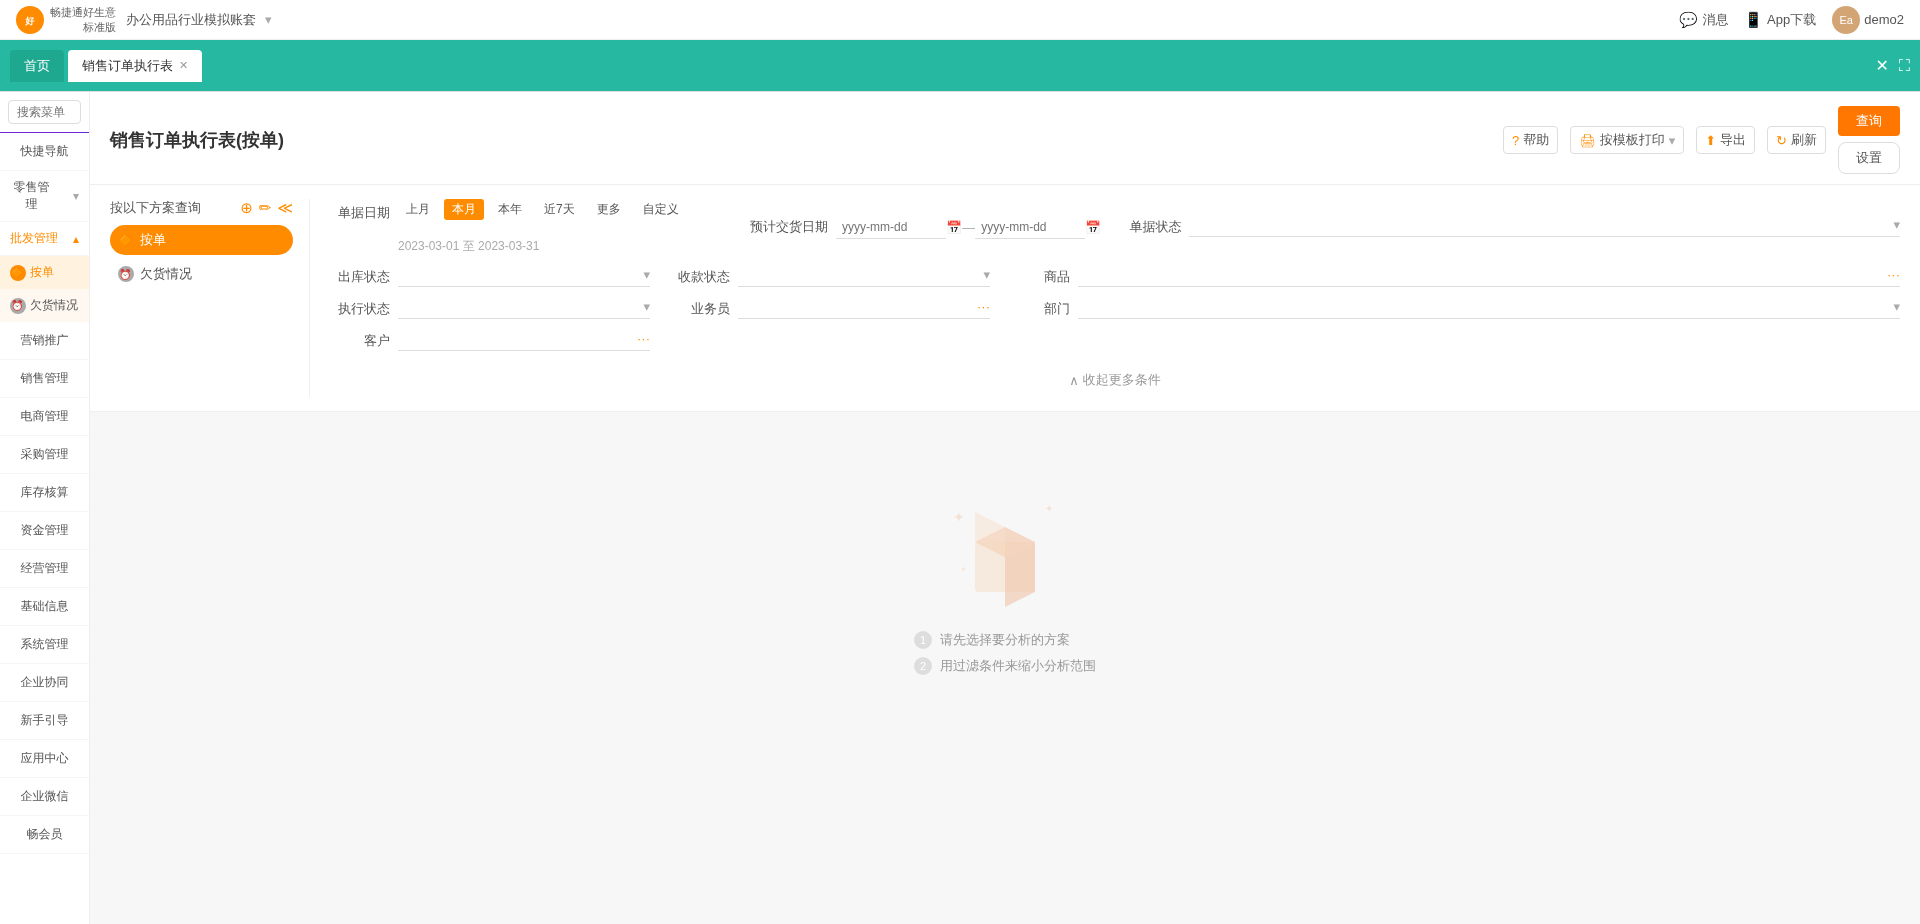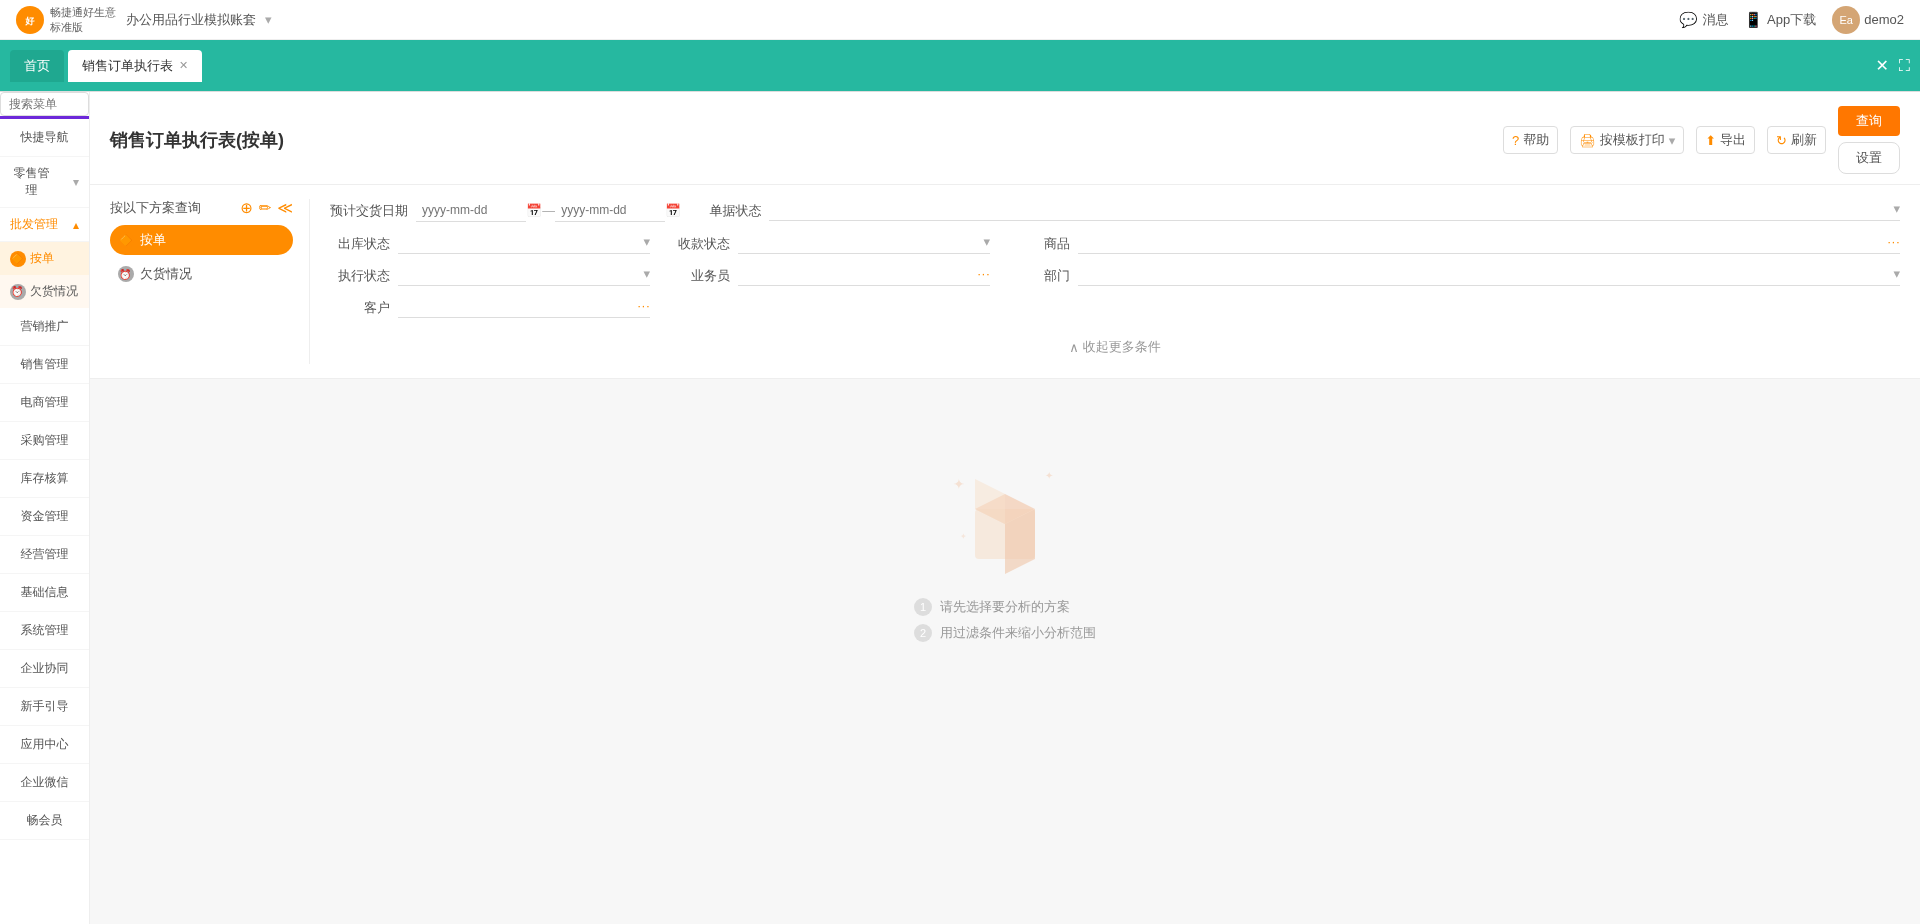--- a/index.html
+++ b/index.html
@@ -31,21 +31,21 @@
       height: 28px;
       background: #ff8c00;
       border-radius: 50%;
       display: flex;
       align-items: center;
       justify-content: center;
       color: #fff;
       font-size: 12px;
       font-weight: bold;
     }
-    .logo-text { font-size: 11px; color: #666; line-height: 1.3; }
+    .logo-text { font-size: 11px; color: #666; line-height: 1.3; text-align: right; }
     .breadcrumb-area {
       display: flex;
       align-items: center;
       gap: 9px;
       font-size: 13px;
       color: #555;
     }
     .top-header-right {
       display: flex;
       align-items: center;
@@ -145,21 +145,22 @@
       color: #555;
       cursor: pointer;
       display: flex;
       align-items: center;
       gap: 4px;
     }
     .sidebar-sub-item.active { color: #ff8c00; }
 
     
     .search-menu {
-      border-bottom: 3px solid #6d28d9;
+      padding: 8px;
+      border-bottom: 1px solid #6d28d9;
     }
     .search-input-sm {
       width: 100%;
       border: 1px solid #ddd;
       border-radius: 4px;
       padding: 4px 8px;
       font-size: 12px;
     }
 
     
@@ -596,20 +597,34 @@
         <div class="filter-left-item">
           <span class="dot dot-gray" style="font-size:10px;">⏰</span>
           <span>欠货情况</span>
         </div>
       </div>
 
       <div class="filter-right">
 
         <div class="filter-row">
 
+          <div class="filter-field" style="flex-direction:column; align-items:flex-start; min-width:400px;">
+            <div style="display:flex; align-items:center; gap:8px; margin-bottom:4px;">
+              <span class="filter-label">单据日期</span>
+              <div class="date-tag-row">
+                <span class="date-tag">上月</span>
+                <span class="date-tag active">本月</span>
+                <span class="date-tag">本年</span>
+                <span class="date-tag">近7天</span>
+                <span class="date-tag">更多</span>
+                <span class="date-tag">自定义</span>
+              </div>
+            </div>
+            <div style="font-size:12px; color:#aaa; margin-left:68px;">2023-03-01 至 2023-03-31</div>
+          </div>
 
           <div class="filter-field">
             <span class="filter-label">预计交货日期</span>
             <div class="date-range">
               <input class="date-input" type="text" placeholder="yyyy-mm-dd" style="">
               <span style="color:#ff8c00; cursor:pointer;">📅</span>
               <span style="color:#aaa;">—</span>
               <input class="date-input" type="text" placeholder="yyyy-mm-dd" style="">
               <span style="color:#ff8c00; cursor:pointer;">📅</span>
             </div>

